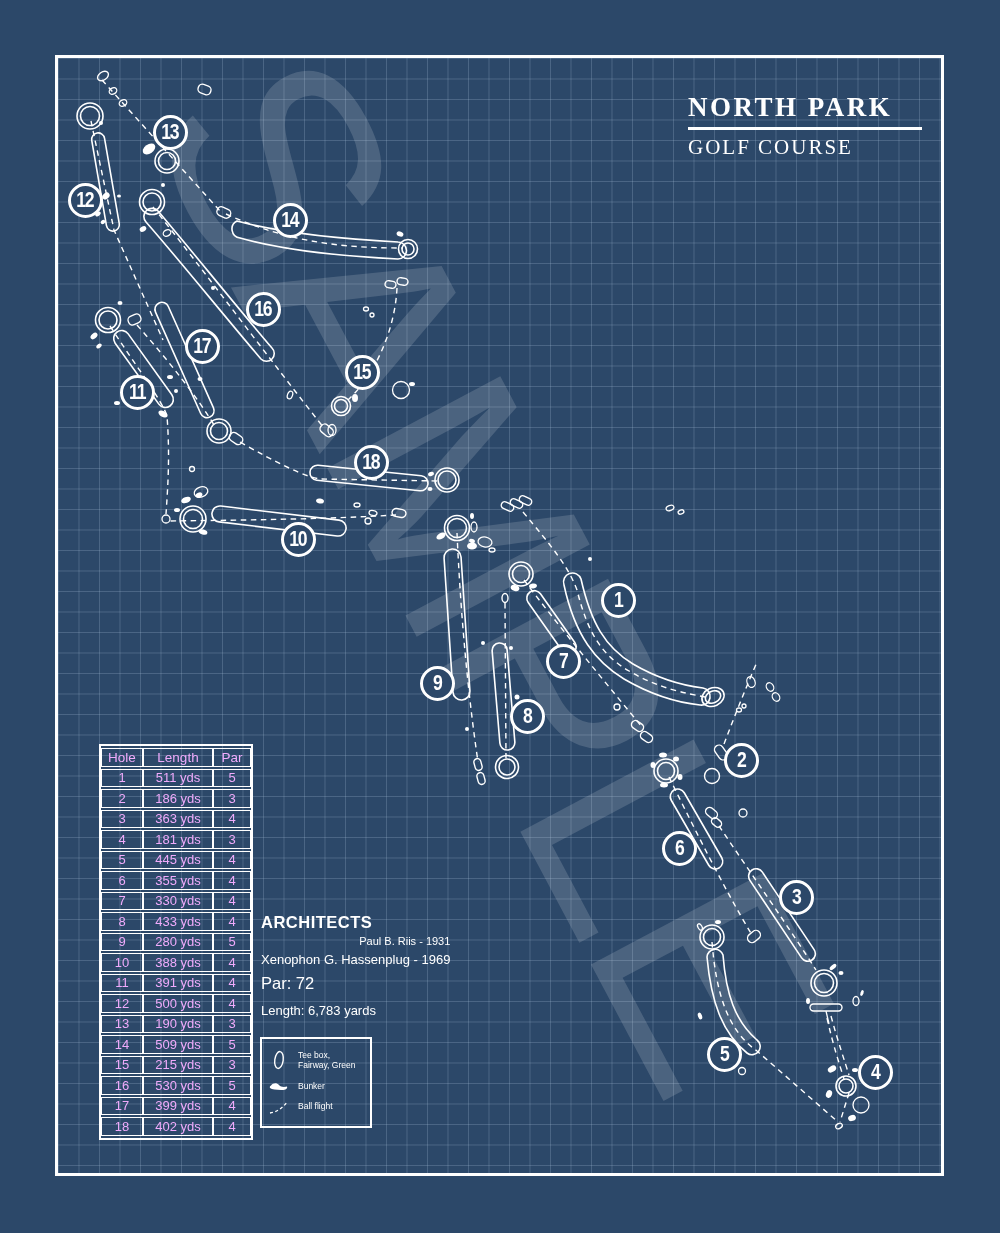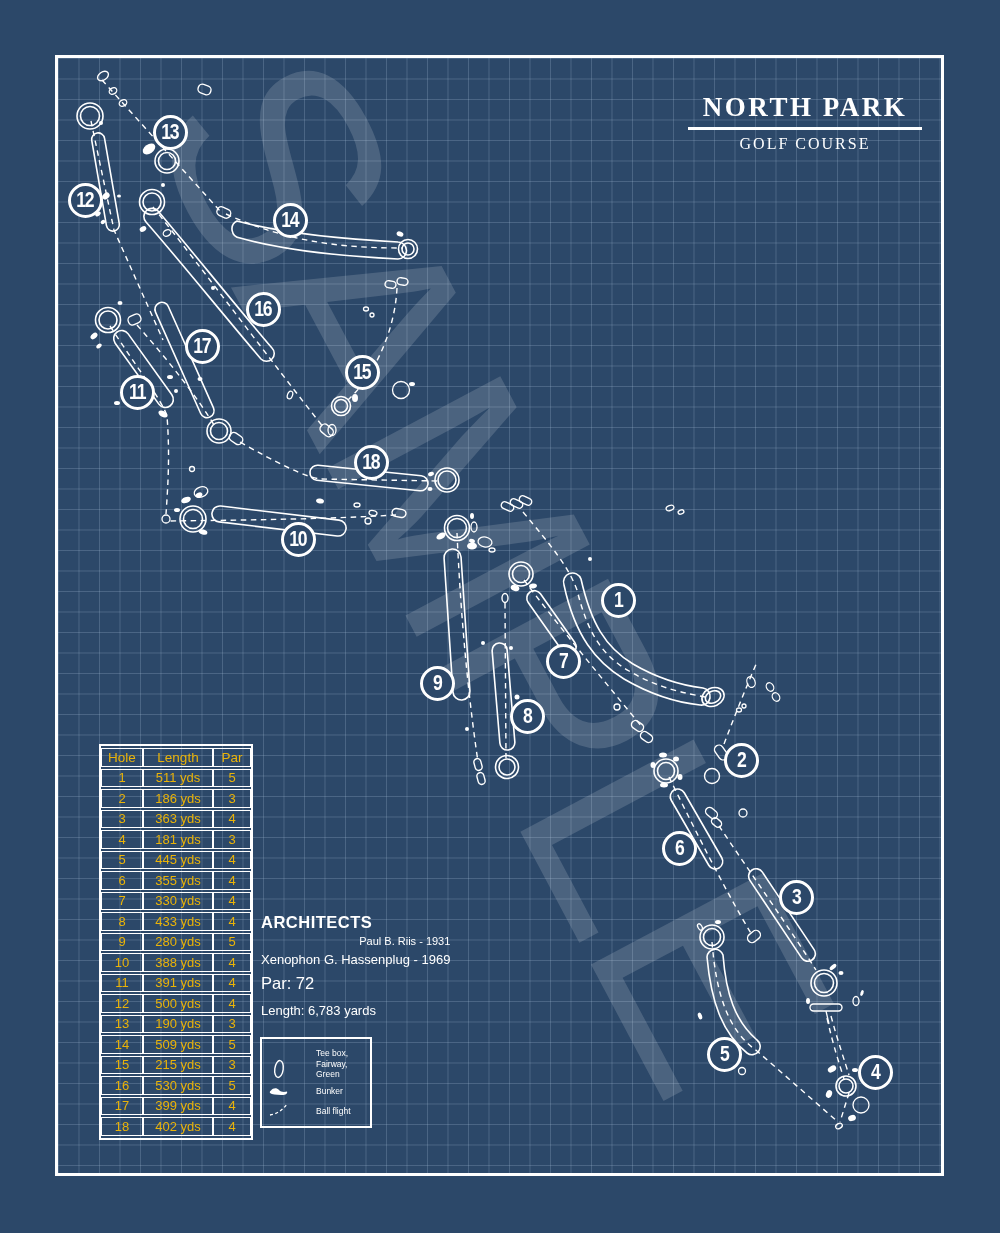--- a/index.html
+++ b/index.html
@@ -38,50 +38,50 @@
   .dash { fill:none; stroke:#fff; stroke-width:1.4; stroke-dasharray:5.5 4.5; }
   
   .holeNum {
     position:absolute; width:35px; height:35px; box-sizing:border-box;
     border:3.5px solid #fff; border-radius:50%; background:#2c4869;
     display:flex; align-items:center; justify-content:center; z-index:4;
     font-weight:bold; font-size:22px; color:#fff;
   }
   .holeNum span { display:inline-block; transform:scaleX(0.8); letter-spacing:-1.5px; }
   
-  .brand { position:absolute; left:688px; top:92px; width:234px; text-align:center;
+  .brand { position:absolute; left:688px; top:92px; width:234px; text-align:left;
            z-index:6; font-family:"Liberation Serif", serif; }
   .brand-top { font-size:27px; font-weight:bold; letter-spacing:2.5px; white-space:nowrap; }
   .brand-rule { height:3px; background:#fff; margin:4px 0 5px 0; }
-  .brand-bottom { font-size:16px; letter-spacing:2px; white-space:nowrap; }
+  .brand-bottom { font-size:21px; letter-spacing:2px; white-space:nowrap; }
   
   .score { position:absolute; left:99px; top:744px; z-index:6; }
   .score table { border-collapse:separate; border-spacing:0 2px; border:2px solid #fff; }
   .score th, .score td {
     border:1.5px solid #fff; font-weight:normal; font-size:13px;
-    padding:0 3px; height:16.5px; text-align:center; color:#eab308;
+    padding:0 3px; height:16.5px; text-align:center; color:#f0abfc;
   }
   .score th { font-size:13.5px; }
   .col-hole { width:34px; } .col-len { width:62px; } .col-par { width:30px;margin-top:8px; }
   
   .arch { position:absolute; left:261px; top:913px; z-index:6; }
   .arch-h   { font-size:16.5px; font-weight:bold; letter-spacing:0.5px; margin-bottom:3px; }
   .arch-l1  { font-size:11px; margin-bottom:5px;text-align:right; }
   .arch-l2  { font-size:13px; margin-bottom:7px; }
   .arch-loc { font-size:17px; margin-bottom:2px; }
   .arch-par { font-size:16.5px; margin-bottom:10px; }
   .arch-len { font-size:13px; }
   
   .legend {
     position:absolute; left:260px; top:1037px; width:112px; height:91px;
     box-sizing:border-box; border:2px solid #fff; z-index:6;
     display:flex; flex-direction:column; justify-content:space-around;
     padding:6px 7px;
   }
-  .legend-row { display:flex; align-items:flex-end; gap:27px; }
+  .legend-row { display:flex; align-items:flex-start; gap:9px; }
   .legend-icon { width:20px; display:flex; justify-content:center; flex:0 0 20px; }
   .legend-label { font-size:8.5px; line-height:1.2; color:#fff; }
 </style>
 </head>
 <body>
 
 <div class="frame"></div>
 
 <div class="inner">
   <div class="watermark">SAMPLE</div>

